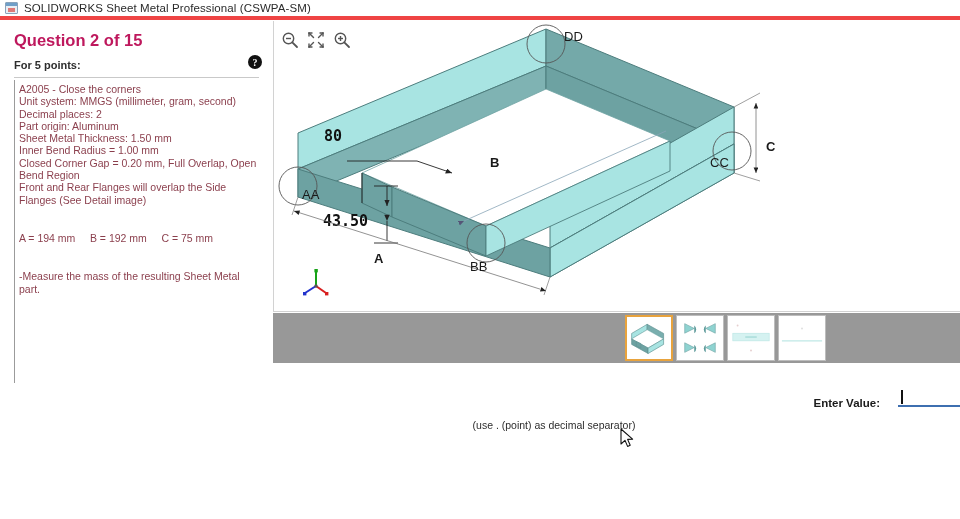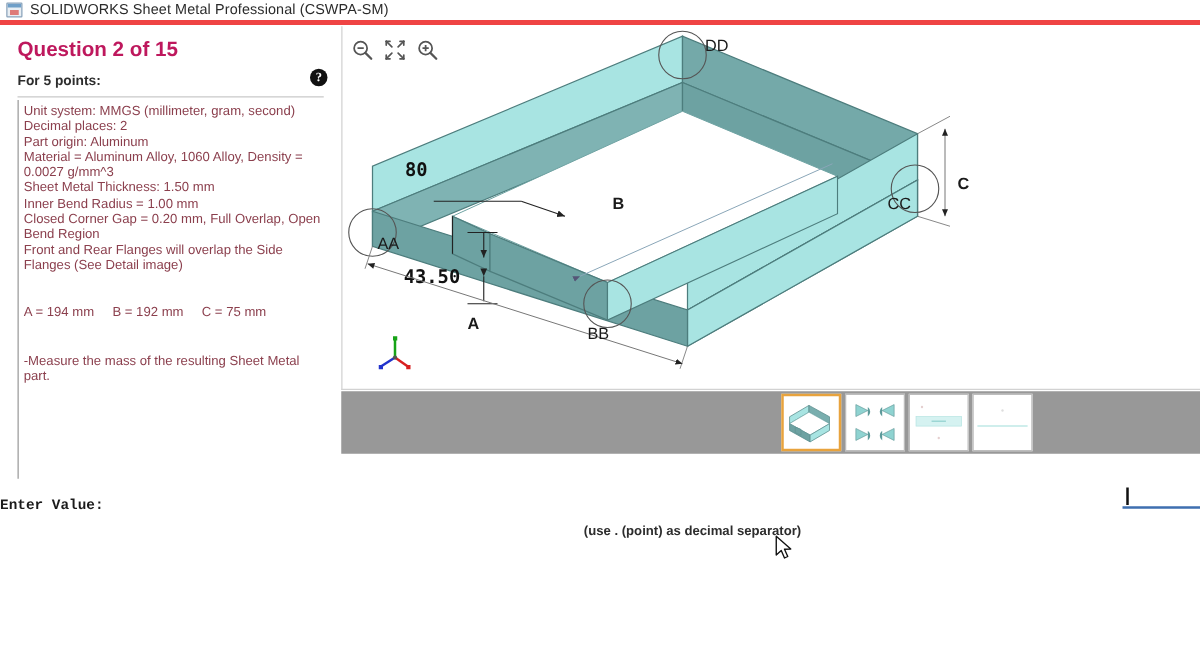--- a/index.html
+++ b/index.html
@@ -101,37 +101,37 @@
   .thumb {
     width: 48px; height: 46px; background: #fff; border: 1px solid #bdbdbd;
     position: relative; overflow: hidden; cursor: pointer;
   }
   .thumb.selected { border: 2px solid #e8a33d; }
   .thumb svg { display: block; width: 100%; height: 100%; }
 
   
   .answer-row {
     position: absolute; left: 0; top: 391px; width: 960px;
-    display: flex; justify-content: space-between; align-items: baseline; font-family: Liberation Mono, monospace;
+    display: flex; justify-content: flex-end; align-items: baseline;
   }
   .answer-label {
     font-size: 11.5px; font-weight: bold; color: #1b1b1b;
     margin-right: 18px;
   }
   .answer-field {
     position: relative; width: 62px; height: 16px;
     border-bottom: 2px solid #3e6fb0;
   }
   .answer-caret {
     position: absolute; left: 3px; top: -1px; width: 2px; height: 14px;
     background: #111;
   }
   .answer-hint {
     position: absolute; left: 0; top: 419px; width: 960px;
-    text-align: center; font-size: 10.5px; color: #2d2d2d; font-weight: bold;
+    text-align: center; font-size: 10.5px; color: #2d2d2d;
   }
   .hint-inner { position: relative; left: 74px; }
 
   
   .cursor { position: absolute; left: 620px; top: 428px; width: 16px; height: 22px; }
 
   
   .dimtext { font-family: "DejaVu Sans Mono", monospace; font-size: 15px; fill: #111; font-weight: bold; }
   .lbltext { font-family: "Liberation Sans", sans-serif; font-size: 13px; fill: #1a1a1a; }
   .lbltext-b { font-family: "Liberation Sans", sans-serif; font-size: 13px; fill: #1a1a1a; font-weight: bold; }
@@ -146,24 +146,24 @@
     <div class="t-text">SOLIDWORKS Sheet Metal Professional (CSWPA-SM)</div>
   </div>
 
   <div class="qpanel">
     <div class="q-title">Question 2 of 15</div>
     <div class="q-points">For 5 points:</div>
     <div class="help-icon">?</div>
     <div class="q-sep"></div>
 
     <div class="q-body">
+      <p>A2005 - Close the corners</p>
       <p>Unit system: MMGS (millimeter, gram, second)</p>
       <p>Decimal places: 2</p>
       <p>Part origin: Aluminum</p>
-      <p>Material = Aluminum Alloy, 1060 Alloy, Density = 0.0027 g/mm^3</p>
       <p>Sheet Metal Thickness: 1.50 mm</p>
       <p>Inner Bend Radius = 1.00 mm</p>
       <p>Closed Corner Gap = 0.20 mm, Full Overlap, Open Bend Region</p>
       <p>Front and Rear Flanges will overlap the Side Flanges (See Detail image)</p>
       <p class="spaced">A = 194 mm     B = 192 mm     C = 75 mm</p>
       <p class="spaced">-Measure the mass of the resulting Sheet Metal part.</p>
     </div>
   </div>
 
   <div class="viewport">

